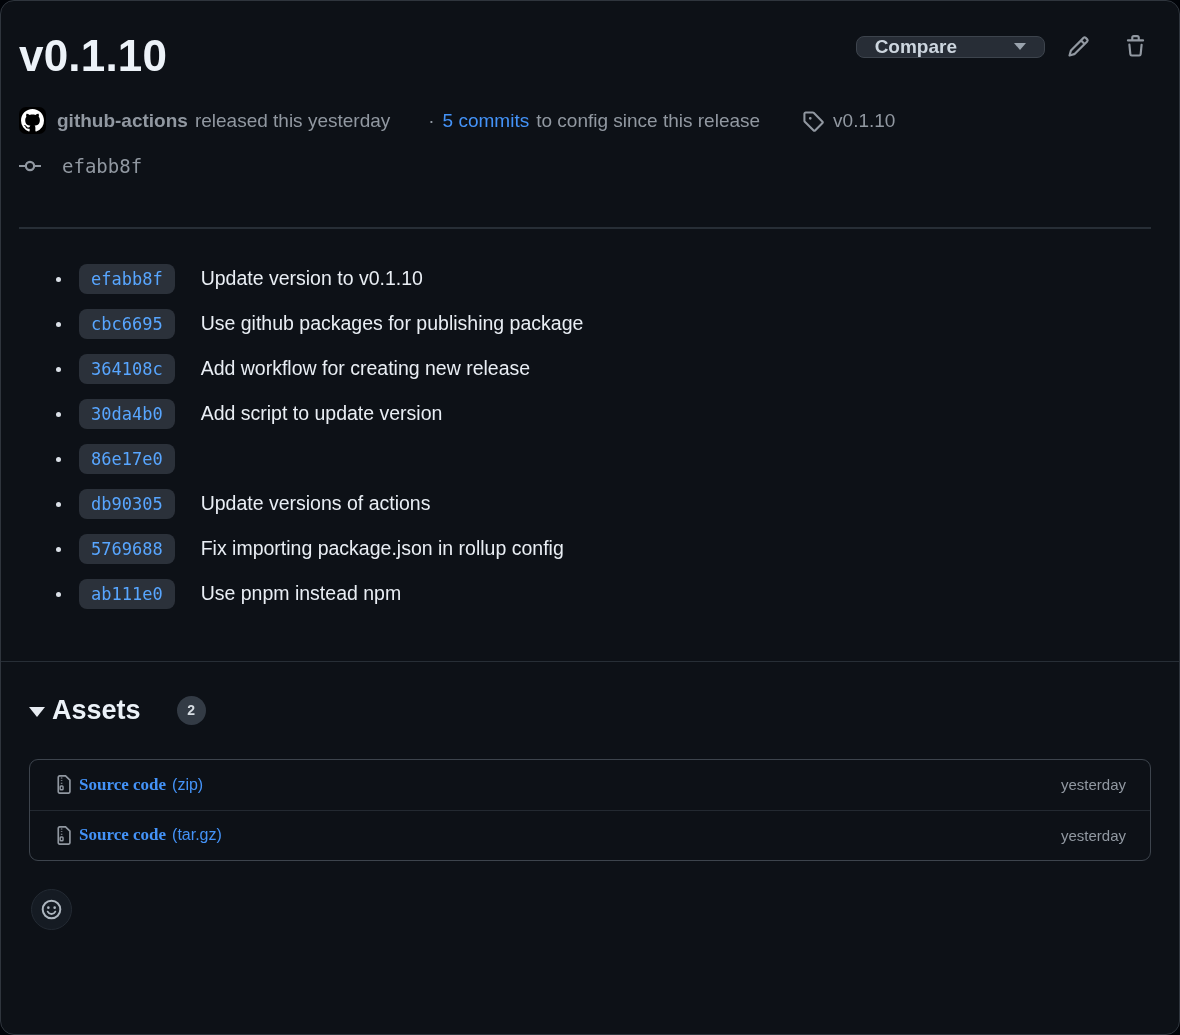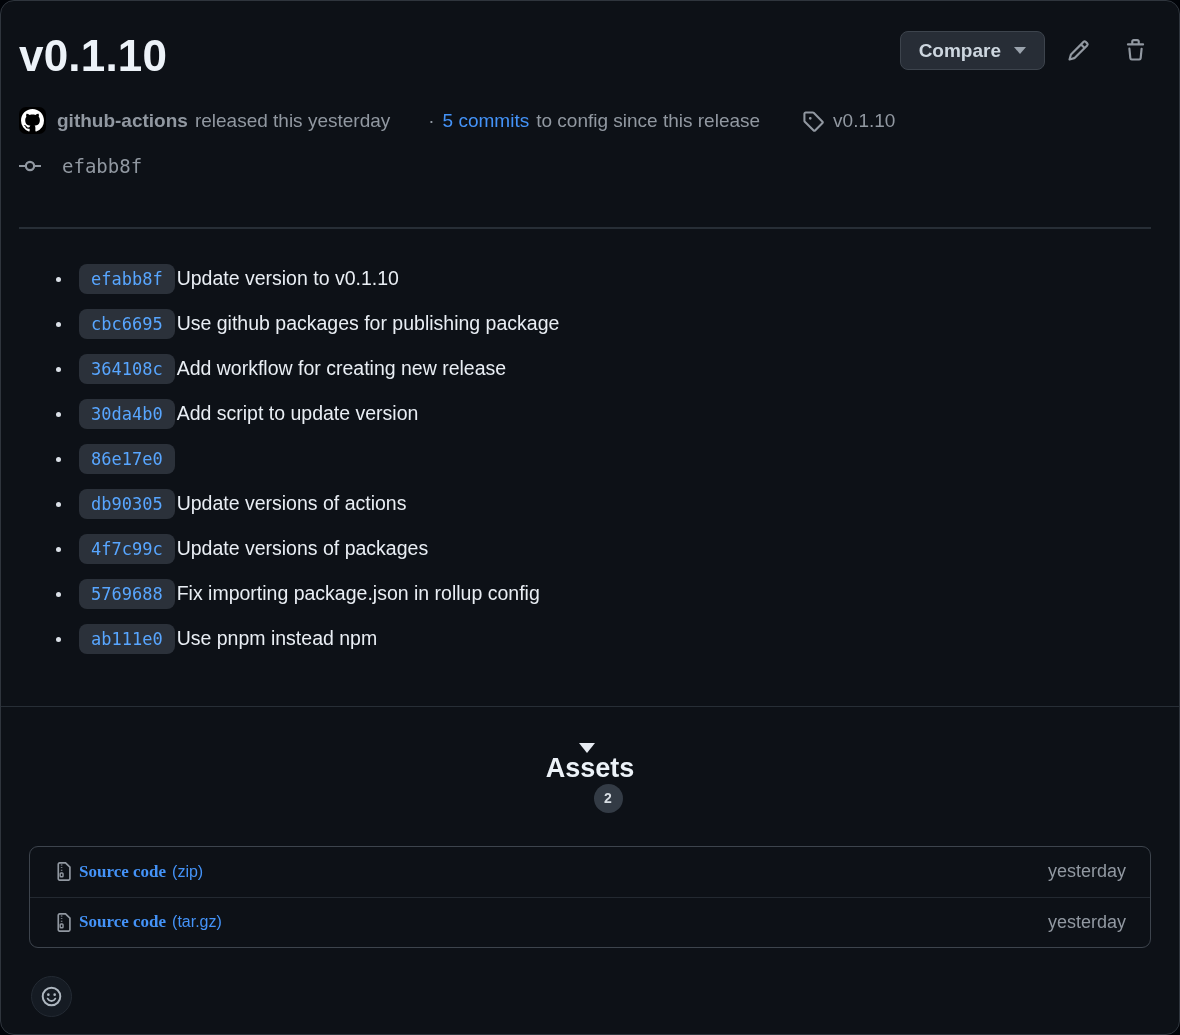--- a/index.html
+++ b/index.html
@@ -36,26 +36,26 @@
   .release-title {
     font-size: 44px; font-weight: 700; letter-spacing: .2px;
     color: var(--text-primary); line-height: 1.15;
   }
   .header-actions {
     position: absolute; top: 30px; right: 28px;
     display: flex; align-items: center;
   }
   .compare-btn {
     display: inline-flex; align-items: center;
-    height: 39px; padding: 0 18px;
+    height: 22px; padding: 0 18px;
     background: var(--button-bg);
     border: 1px solid var(--button-border);
     border-radius: 8px;
     color: #cdd6df; font-size: 19px; font-weight: 700;
-    font-family: inherit; cursor: pointer;
+    font-family: inherit; cursor: pointer; gap: 44px;
   }
   .caret-down {
     width: 0; height: 0; margin-left: 13px;
     border-left: 6px solid transparent;
     border-right: 6px solid transparent;
     border-top: 7px solid #9aa3ad;
   }
   .icon-btn {
     background: none; border: none; cursor: pointer;
     color: var(--text-muted); display: inline-flex; align-items: center;
@@ -109,25 +109,25 @@
     content: ""; position: absolute; left: 27px; top: 13px;
     width: 5px; height: 5px; border-radius: 50%; background: #dbe1e8;
   }
   .hash-badge {
     display: inline-block; height: 30px; line-height: 30px;
     padding: 0 12px; border-radius: 8px;
     background: var(--badge-bg); color: var(--hash-blue);
     font-family: "DejaVu Sans Mono", "Liberation Mono", monospace;
     font-size: 17px; cursor: pointer; text-decoration: none;
   }
-  .commit-msg { margin-left: 2px; font-size: 19.5px; font-weight: 500; color: #e9eef4; }
+  .commit-msg { margin-left: 26px; font-size: 19.5px; font-weight: 500; color: #e9eef4; }
   
   .section-divider { border: none; border-top: 1px solid var(--divider); margin-top: 52px; }
   .assets-section { padding: 0 28px; }
-  .assets-header { display: flex; align-items: center; margin-top: 33px; cursor: pointer; flex-direction: column; }
+  .assets-header { display: flex; align-items: center; margin-top: 33px; cursor: pointer; }
   .disclosure-triangle {
     width: 0; height: 0; margin-right: 7px; margin-top: 3px;
     border-left: 8px solid transparent;
     border-right: 8px solid transparent;
     border-top: 10px solid #e6ebf1;
   }
   .assets-title { font-size: 27px; font-weight: 700; color: var(--text-primary); }
   .assets-count {
     margin-left: 36px;
     min-width: 29px; height: 29px; border-radius: 50%;
@@ -143,21 +143,21 @@
   }
   .asset-row {
     display: flex; align-items: center;
     height: 50px; padding: 0 24px;
   }
   .asset-row + .asset-row { border-top: 1px solid #232931; }
   .asset-row svg { width: 19px; height: 19px; color: var(--text-muted); margin-right: 6px; flex: none; }
   .asset-link { display: inline-flex; align-items: baseline; text-decoration: none; cursor: pointer; }
   .asset-name { font-size: 17px; font-weight: 700; color: var(--accent-blue); font-family: Liberation Serif, serif; }
   .asset-format { font-size: 16px; color: var(--accent-blue); margin-left: 6px; }
-  .asset-date { margin-left: auto; font-size: 18px; color: var(--text-muted); }
+  .asset-date { margin-left: auto; font-size: 15px; color: var(--text-muted); }
   .reaction-btn {
     margin: 28px 0 0 2px;
     width: 41px; height: 41px; border-radius: 50%;
     background: #151b23; border: 1px solid #232a33;
     display: inline-flex; align-items: center; justify-content: center;
     color: #aeb7c0; cursor: pointer;
   }
   .reaction-btn svg { width: 21px; height: 21px; }
 </style>
 </head>
@@ -240,24 +240,20 @@
 
       <li class="commit-item">
         <a class="hash-badge">86e17e0</a>
       </li>
 
       <li class="commit-item">
         <a class="hash-badge">db90305</a>
         <span class="commit-msg">Update versions of actions</span>
       </li>
 
-      <li class="commit-item">
-        <a class="hash-badge">4f7c99c</a>
-        <span class="commit-msg">Update versions of packages</span>
-      </li>
 
       <li class="commit-item">
         <a class="hash-badge">5769688</a>
         <span class="commit-msg">Fix importing package.json in rollup config</span>
       </li>
 
       <li class="commit-item">
         <a class="hash-badge">ab111e0</a>
         <span class="commit-msg">Use pnpm instead npm</span>
       </li>

